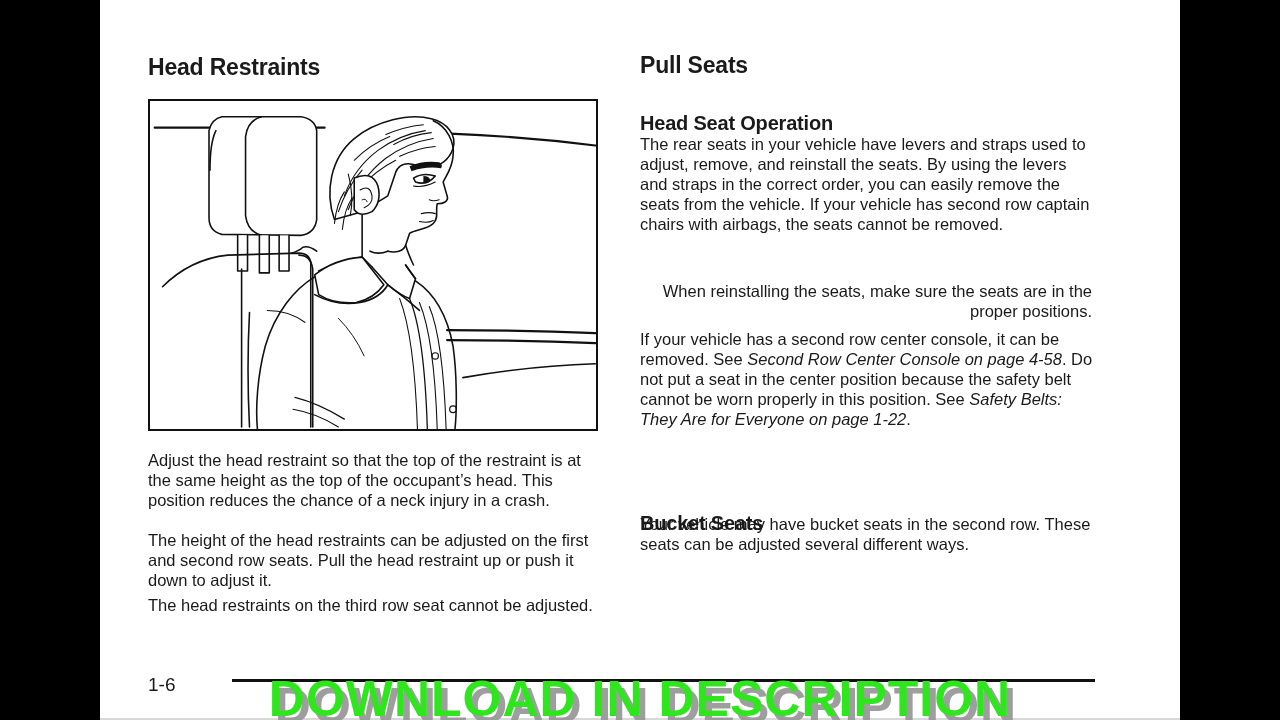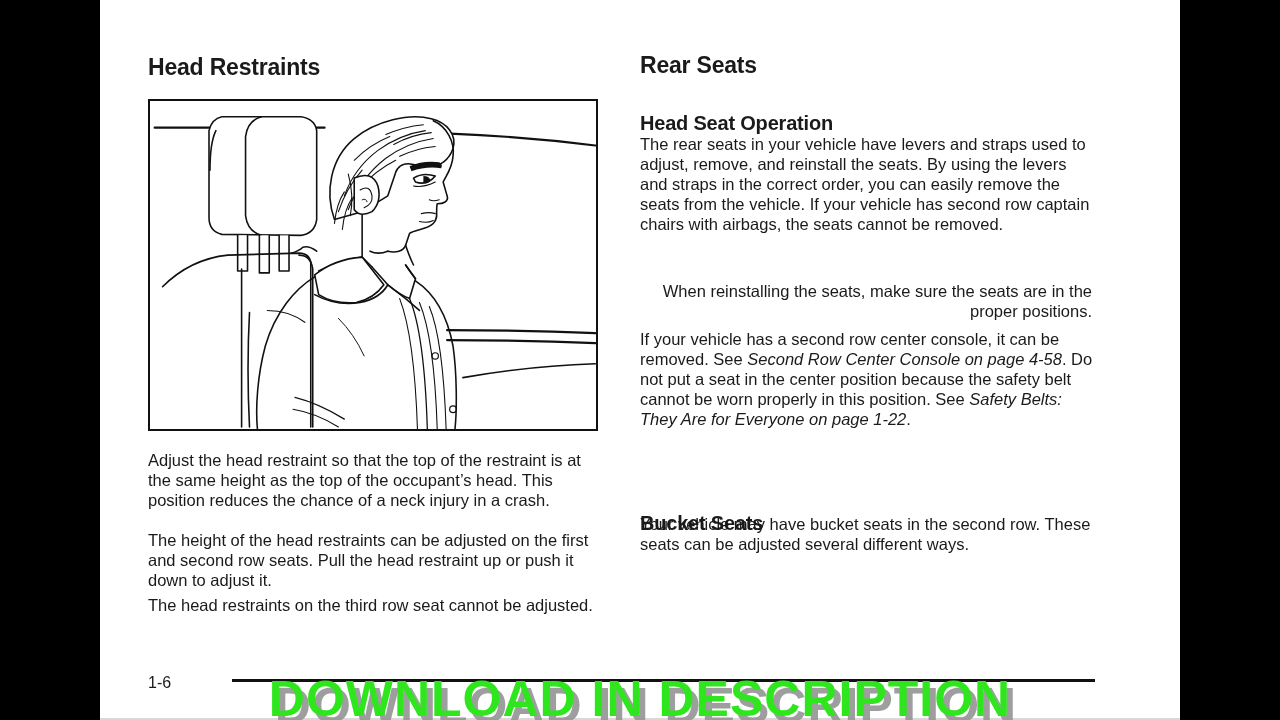--- a/index.html
+++ b/index.html
@@ -107,21 +107,21 @@
     left: 132px;
     top: 679px;
     width: 863px;
     height: 3px;
     background: #111111;
   }
   #page-number {
     position: absolute;
     left: 48px;
     top: 674px;
-    font-size: 16px;
+    font-size: 19px;
     color: #1a1a1a;
   }
 
   
   #watermark {
     position: absolute;
     left: 0;
     top: 630px;
     width: 1280px;
     text-align: center;
@@ -281,21 +281,21 @@
 
       <p class="body-text" id="left-para-1">Adjust the head restraint so that the top of the restraint is at the same height as the top of the occupant’s head. This position reduces the chance of a neck injury in a crash.</p>
 
       <p class="body-text" id="left-para-2">The height of the head restraints can be adjusted on the first and second row seats. Pull the head restraint up or push it down to adjust it.</p>
 
       <p class="body-text" id="left-para-3">The head restraints on the third row seat cannot be adjusted.</p>
     </div>
 
     <div class="column" id="right-column">
 
-      <h1 class="section-title" id="rear-seats-title">Rear Seats</h1>
+      <h1 class="section-title" id="rear-seats-title">Pull Seats</h1>
 
       <h2 class="sub-title" id="rear-seat-operation">Head Seat Operation</h2>
 
       <p class="body-text" id="right-para-1">The rear seats in your vehicle have levers and straps used to adjust, remove, and reinstall the seats. By using the levers and straps in the correct order, you can easily remove the seats from the vehicle. If your vehicle has second row captain chairs with airbags, the seats cannot be removed.</p>
 
       <p class="body-text" id="right-para-2">When reinstalling the seats, make sure the seats are in the proper positions.</p>
 
       <p class="body-text" id="right-para-3"><span>If your vehicle has a second row center console, it can be removed. See </span><i>Second Row Center Console on page 4-58</i><span>. Do not put a seat in the center position because the safety belt cannot be worn properly in this position. See </span><i>Safety Belts: They Are for Everyone on page 1-22</i><span>.</span></p>
 
       <h2 class="sub-title" id="bucket-seats-title">Bucket Seats</h2>

